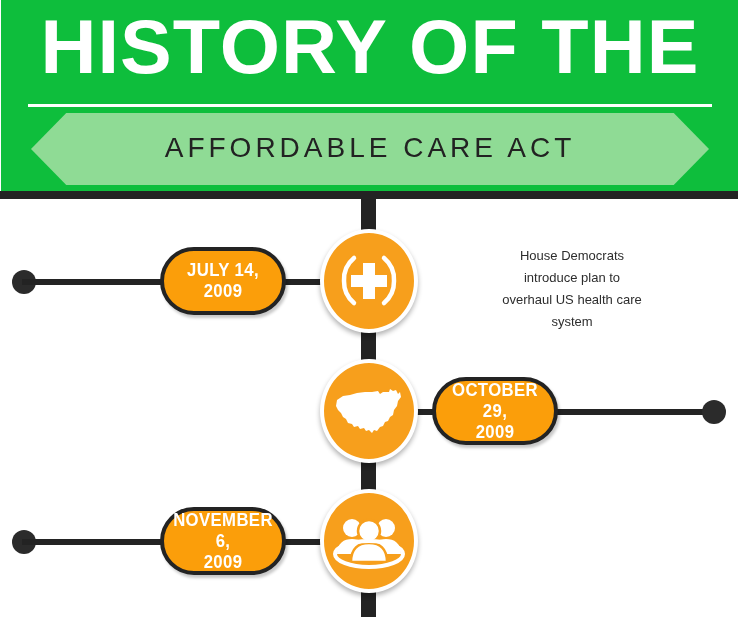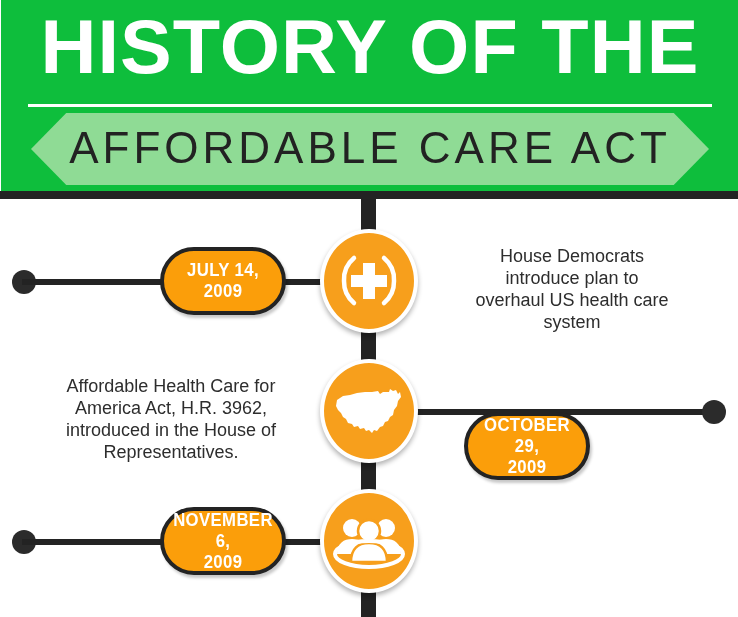--- a/index.html
+++ b/index.html
@@ -63,21 +63,21 @@
   }
   .title-sub {
     position: absolute;
     left: 0;
     top: 119px;
     width: 738px;
     text-align: center;
     color: #222222;
     font-family: "Liberation Sans Narrow", "Liberation Sans", sans-serif;
     font-weight: normal;
-    font-size: 44px;
+    font-size: 28px;
     line-height: 58px;
     letter-spacing: 4px;
     white-space: nowrap;
   }
   .header-underbar {
     position: absolute;
     left: 0;
     top: 191px;
     width: 738px;
     height: 8px;
@@ -145,21 +145,21 @@
     font-family: "Liberation Sans Narrow", "Liberation Sans", sans-serif;
     font-weight: bold;
     font-size: 18px;
     line-height: 21px;
     letter-spacing: 0.4px;
     text-align: center;
     transform: scaleX(0.93);
     white-space: pre-line;
   }
   .pill-left  { left: 160px; }
-  .pill-right { left: 464px; margin-top: 35px; }
+  .pill-right { left: 432px; }
 
   
   .medallion {
     position: absolute;
     left: 320px;
     top: 12px;
     width: 98px;
     height: 104px;
     border-radius: 50%;
     background: #f79f1c;
@@ -174,21 +174,21 @@
   .medallion svg { display: block; }
 
   
   .desc {
     position: absolute;
     top: 28px;
     width: 250px;
     color: #2d2d2d;
     font-family: "Liberation Sans Narrow", "Liberation Sans", sans-serif;
     font-weight: normal;
-    font-size: 18px;
+    font-size: 13px;
     line-height: 22px;
     text-align: center;
     white-space: pre-line;
   }
   .desc-right { left: 447px; }
   .desc-left  { left: 46px; }
 </style>
 </head>
 <body>
 
@@ -241,24 +241,20 @@
       <span>
         <svg width="72" height="50" viewBox="0 0 72 50">
           <path fill="#ffffff" d="M4,14 L10,10 L17,9 L24,7 L32,6 L39,6 L45,5 L47,8 L50,6 L56,6
             L57,3 L60,5 L63,4 L65,8 L67,6 L68,11 L65,15 L64,20 L61,24 L60,29 L57,31
             L55,35 L52,36 L50,40 L47,41 L44,45 L41,44 L39,47 L36,44 L33,45 L31,42
             L27,43 L25,40 L21,41 L19,38 L15,37 L13,33 L10,31 L8,27 L5,24 L3,20 Z"></path>
         </svg>
       </span>
     </div>
 
-    <div class="desc desc-left">Affordable Health Care for
-America Act, H.R. 3962,
-introduced in the House of
-Representatives.</div>
   </div>
 
   <div class="row row-3">
     <div class="end-dot dot-left"></div>
     <div class="connector conn-left"></div>
 
     <div class="pill pill-left">
       <span class="pill-text">NOVEMBER 6,
 2009</span>
     </div>

